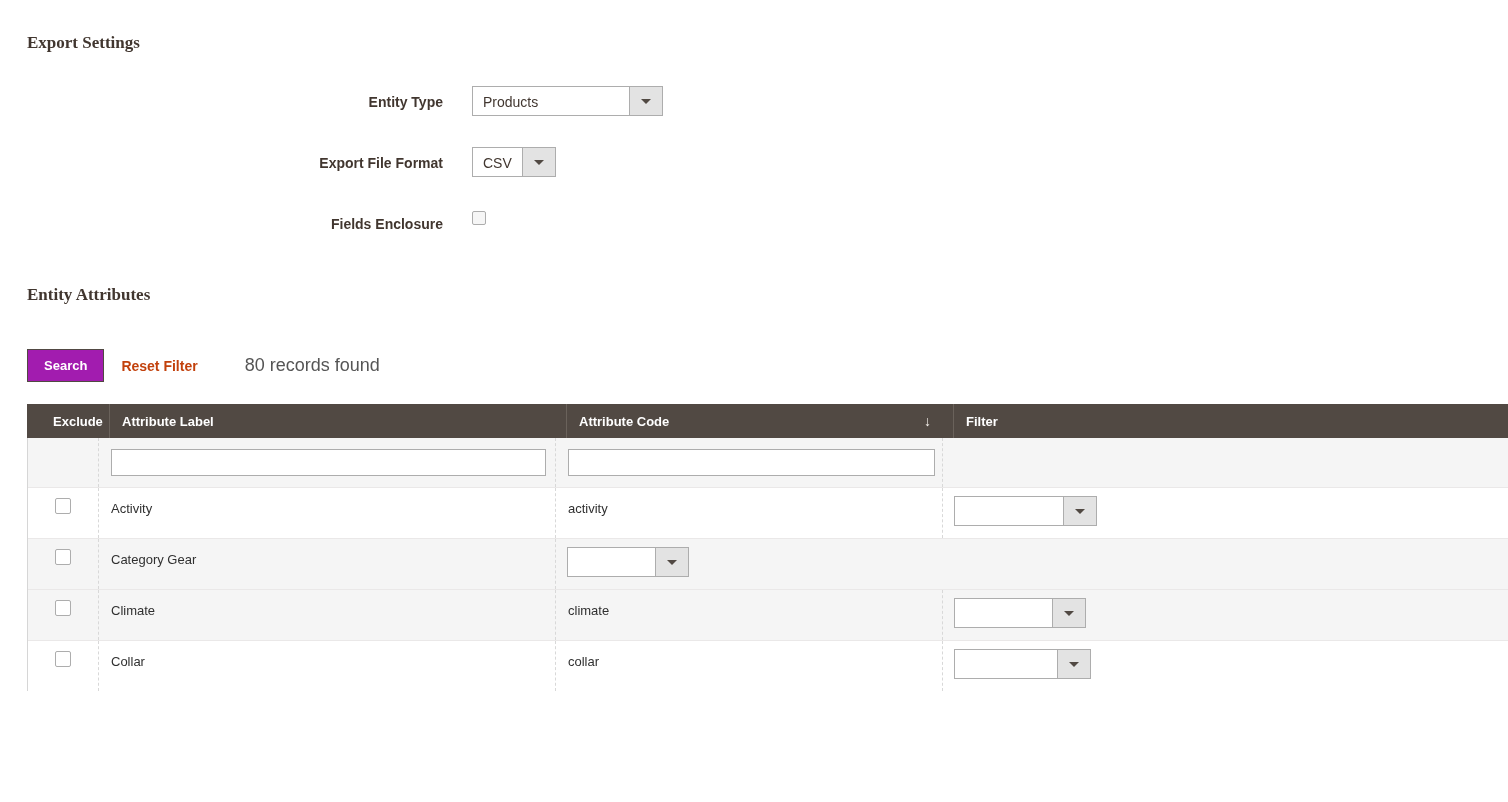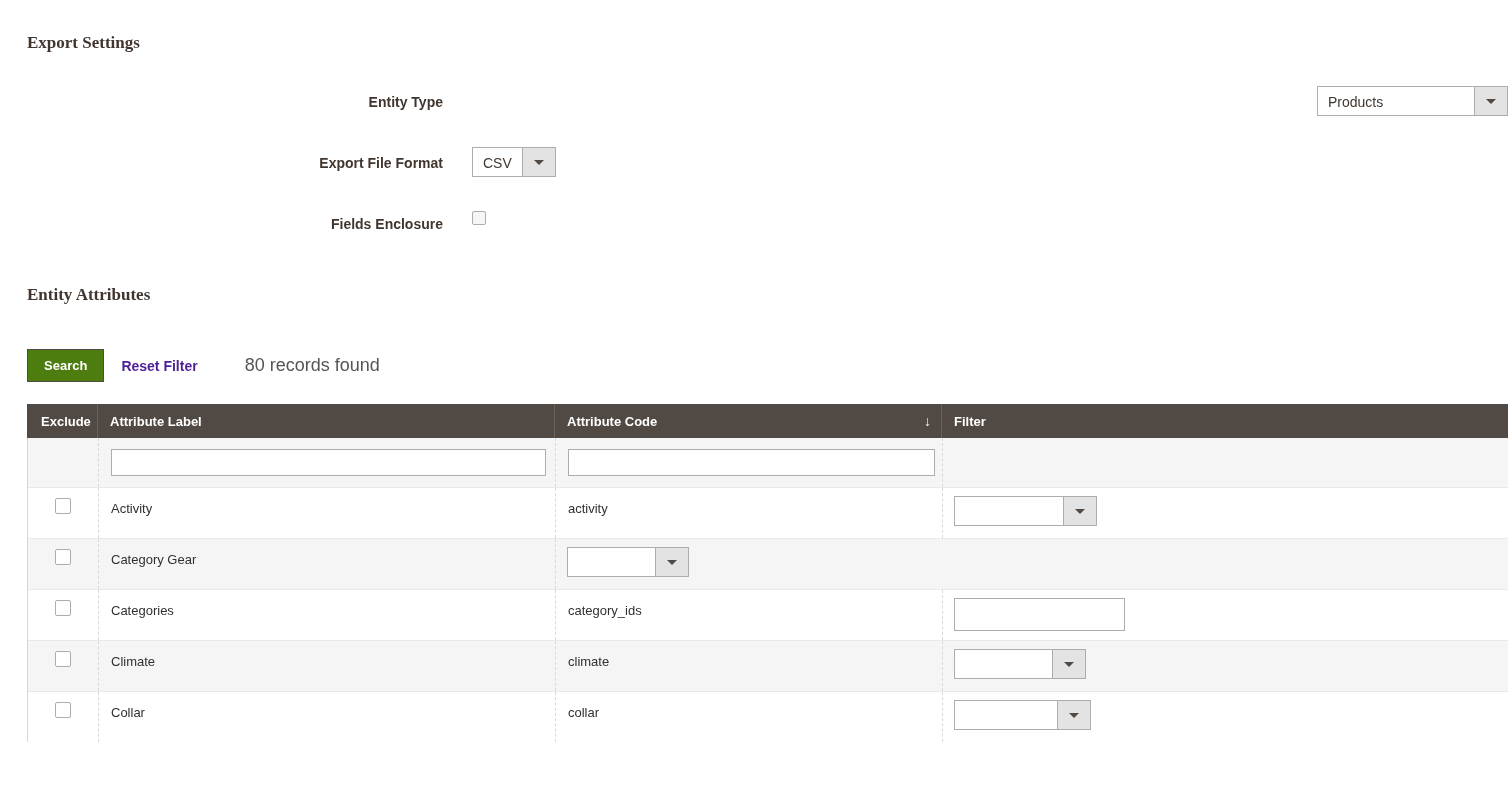--- a/index.html
+++ b/index.html
@@ -17,21 +17,21 @@
     font-size: 29px; font-weight: 300; line-height: 32px; color: #41362f;
   }
   .section-heading {
     font-size: 17px; font-weight: 700; color: #41362f; font-family: Liberation Serif, serif;
   }
   #export-settings-heading { margin-top: 33px; }
   #entity-attributes-heading { margin-top: 44px; }
 
   
   .form-row { display: flex; align-items: flex-start; }
-  .form-row.first { margin-top: 33px; justify-content: space-between; }
+  .form-row.first { margin-top: 33px; }
   .form-row + .form-row { margin-top: 28px; }
   .form-label {
     width: 416px; margin-right: 29px; text-align: right;
     font-size: 14px; font-weight: 600; color: #41362f; line-height: 33px;
   }
   .mselect {
     display: flex; align-items: stretch; height: 30px;
     background: #fff; border: 1px solid #adadad; cursor: pointer;
   }
   .mselect-value {
@@ -50,40 +50,41 @@
   .checkbox {
     display: inline-block; width: 14px; height: 14px;
     background: #fff; border: 1px solid #adadad; border-radius: 2px;
     cursor: pointer;
   }
   .checkbox.small { margin-top: 3px; background: #f6f6f6; }
 
   
   .grid-toolbar { margin-top: 44px; display: flex; align-items: center; }
   .search-button {
-    background: #4d7c0f; color: #fff; border: 1px solid #514943;
+    background: #a21caf; color: #fff; border: 1px solid #514943;
     font-family: inherit; font-size: 13px; font-weight: 700;
     padding: 8px 16px; cursor: pointer; border-radius: 0;
   }
   .reset-filter-link {
-    margin-left: 17px; color: #4c1d95; font-size: 14px; font-weight: 600;
+    margin-left: 17px; color: #c2410c; font-size: 14px; font-weight: 600;
     text-decoration: none; cursor: pointer;
   }
   .records-count { margin-left: 47px; font-size: 18px; color: #555; }
 
   
   .grid { margin-top: 22px; width: 1481px; }
   .grid-header, .grid-row, .grid-filter-row { display: grid; grid-template-columns: 70px 457px 387px 1fr; }
   .grid-header {
     background: #514943; height: 34px;
   }
   .th {
     color: #fff; font-size: 13px; font-weight: 700;
     display: flex; align-items: center; padding: 0 12px; cursor: pointer;
     position: relative;
+    margin-left: 12px;
   }
   .th + .th { border-left: 1px solid #6a625b; }
   .th.col-exclude { justify-content: flex-start; padding-left: 14px; }
   .sort-indicator {
     position: absolute; right: 10px; top: 50%; transform: translateY(-50%);
     font-weight: 400; font-size: 14px; color: #f7f3ee;
   }
   .grid-body { border-left: 1px solid #d6d6d6; }
   .grid-filter-row { background: #f5f5f5; height: 49px; }
   .grid-row { height: 51px; border-top: 1px solid #eae8e8; background: #fff; }
@@ -201,30 +202,20 @@
           <div class="td col-filter">
             <div class="mselect" style="width:122px">
               <span class="mselect-value"></span>
               <span class="mselect-arrow">
                   <i class="tri"></i>
                 </span>
             </div>
           </div>
         </div>
 
-        <div class="grid-row">
-          <div class="td col-exclude">
-              <span class="checkbox"></span>
-            </div>
-          <div class="td col-label">Categories</div>
-          <div class="td col-code">category_ids</div>
-          <div class="td col-filter">
-            <input class="row-filter-input" style="width: 171px;">
-          </div>
-        </div>
 
         <div class="grid-row alt">
           <div class="td col-exclude">
               <span class="checkbox"></span>
             </div>
           <div class="td col-label">Climate</div>
           <div class="td col-code">climate</div>
           <div class="td col-filter">
             <div class="mselect" style="width:132px">
               <span class="mselect-value"></span>

